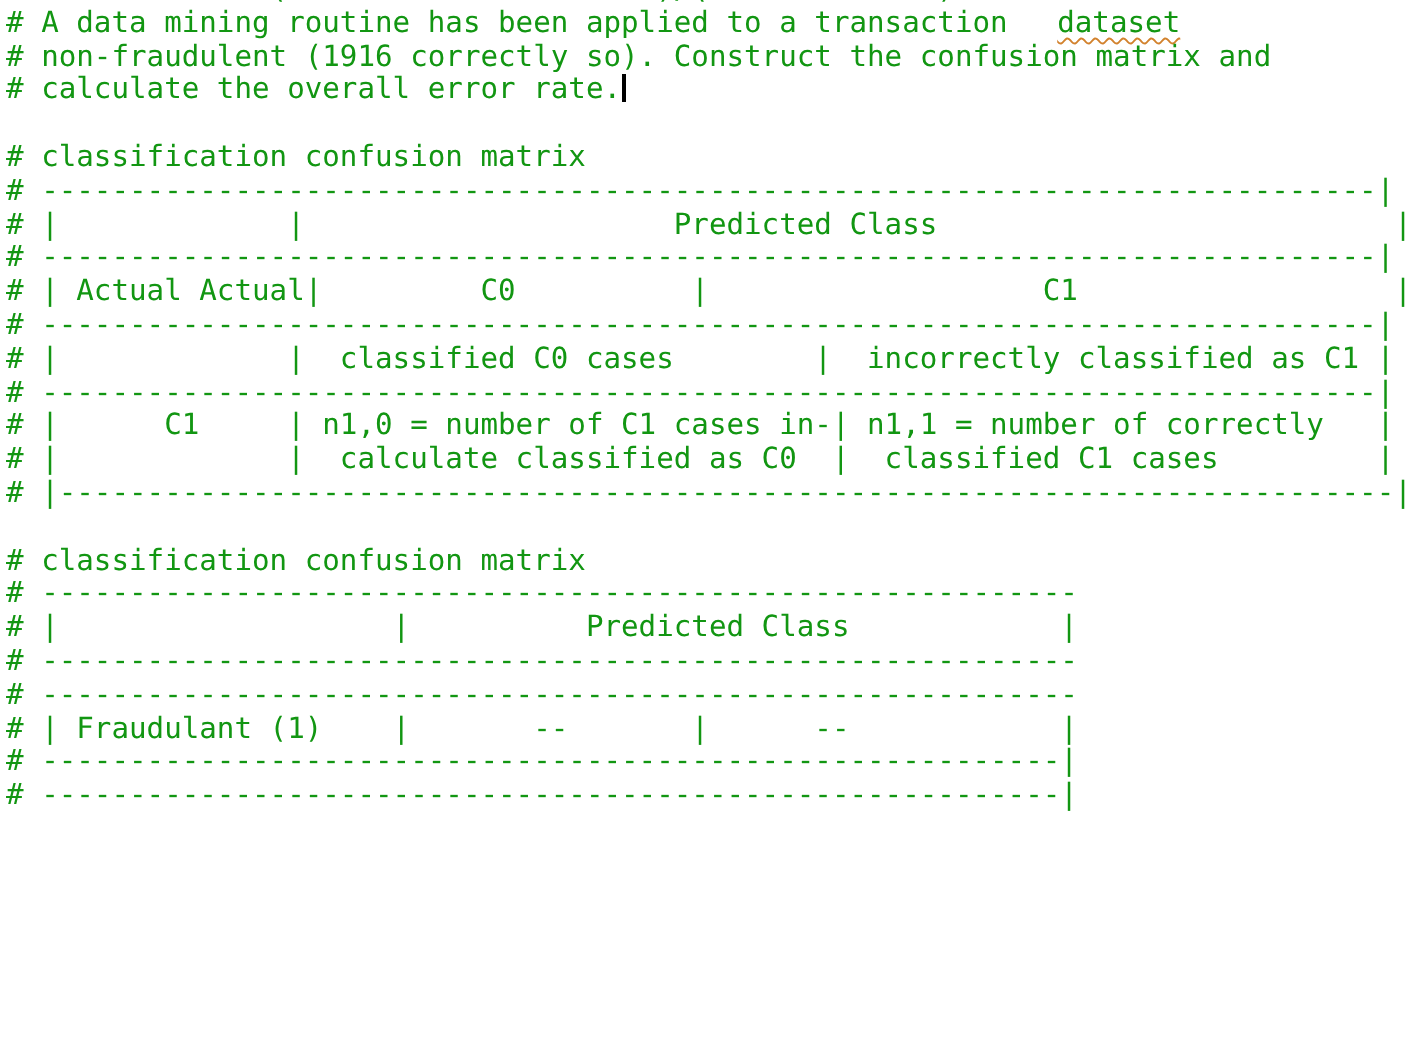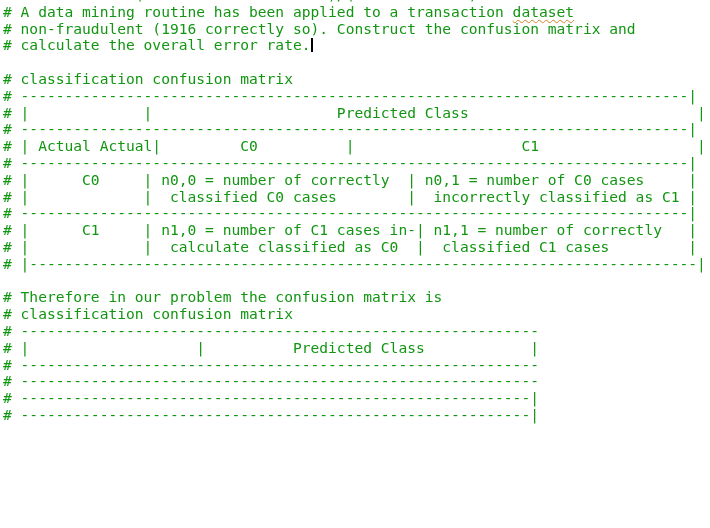--- a/index.html
+++ b/index.html
@@ -26,39 +26,38 @@
     display:inline-block;
     width:2px;height:14px;
     vertical-align:-2px;
   }
 </style>
 </head>
 <body style="background: rgb(255, 255, 255);">
 
 <div class="editor" style="color: rgb(18, 150, 18);">
     <div class="ln"># error rate = (misclassified records)/(total records)</div>
-    <div class="ln"># A data mining routine has been applied to a transaction <span class="squiggle" style="text-decoration-color: rgb(210, 130, 45);">dataset</span></div>
+    <div class="ln"># A data mining routine has been applied to a transaction <span class="squiggle" style="text-decoration-color: rgb(210, 130, 45); margin-left: 16px;">dataset</span></div>
     <div class="ln"># non-fraudulent (1916 correctly so). Construct the confusion matrix and</div>
     <div class="ln"># calculate the overall error rate.<span class="cursor" style="background: rgb(0, 0, 0);"></span></div>
     <div class="ln"></div>
     <div class="ln"># classification confusion matrix</div>
     <div class="ln"># ----------------------------------------------------------------------------|</div>
     <div class="ln"># |             |                     Predicted Class                          |</div>
     <div class="ln"># ----------------------------------------------------------------------------|</div>
     <div class="ln"># | Actual Actual|         C0          |                   C1                  |</div>
     <div class="ln"># ----------------------------------------------------------------------------|</div>
-    <div class="ln"># |      C0     | n0,0 = number of correctly  | n0,1 = number of C0 cases     |</div>
     <div class="ln"># |             |  classified C0 cases        |  incorrectly classified as C1 |</div>
     <div class="ln"># ----------------------------------------------------------------------------|</div>
     <div class="ln"># |      C1     | n1,0 = number of C1 cases in-| n1,1 = number of correctly   |</div>
     <div class="ln"># |             |  calculate classified as C0  |  classified C1 cases         |</div>
     <div class="ln"># |----------------------------------------------------------------------------|</div>
     <div class="ln"></div>
-    <div class="ln"># Therefore in our problem the confusion matrix is</div>
     <div class="ln"># classification confusion matrix</div>
     <div class="ln"># -----------------------------------------------------------</div>
     <div class="ln"># |                   |          Predicted Class            |</div>
     <div class="ln"># -----------------------------------------------------------</div>
     <div class="ln"># -----------------------------------------------------------</div>
+    <div class="ln"># | Fraudulant (1)    |       --       |      --            |</div>
     <div class="ln"># ----------------------------------------------------------|</div>
     <div class="ln"># ----------------------------------------------------------|</div>
     <div class="ln"></div>
   </div>
 
 </body></html>

